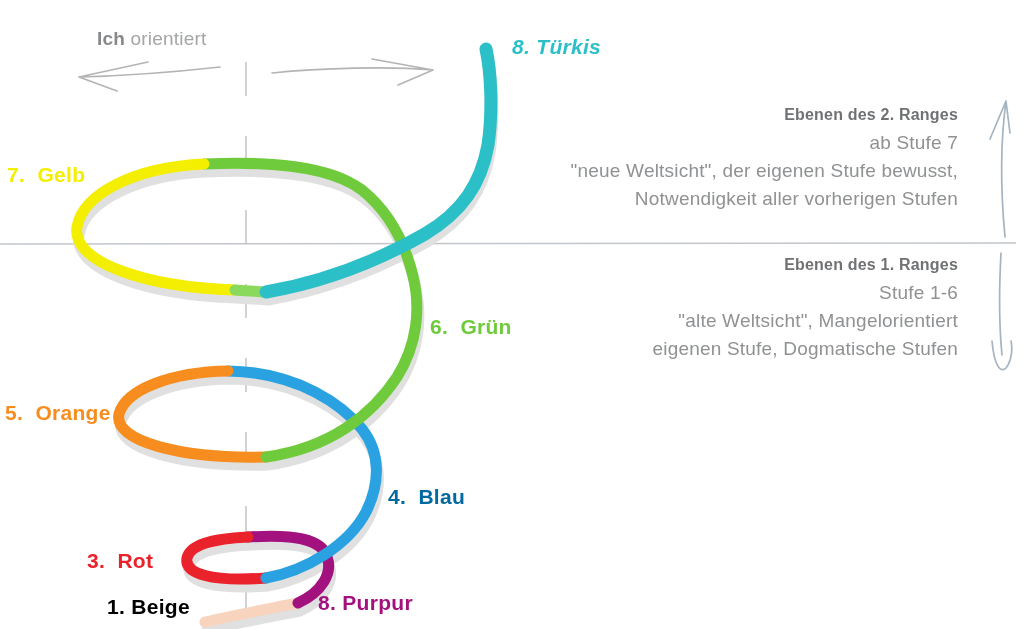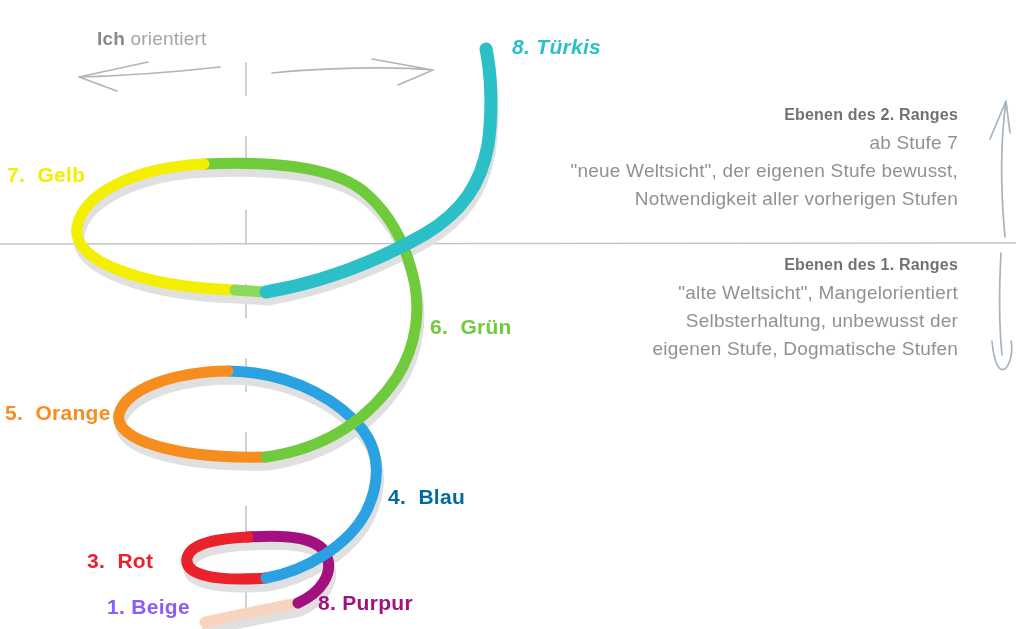--- a/index.html
+++ b/index.html
@@ -53,36 +53,36 @@
       <path d="M 266,442 C 330,433 372,400 397,362 C 417,330 421,294 413,261 C 404,224 388,196 362,175 C 330,151 272,146 204,149" stroke="#6FCB3C"></path>
       <path d="M 204,149 C 136,152 83,178 77,212 C 71,247 145,272 235,275" stroke="#F4EE00"></path>
       <path d="M 235,275 C 245,276 256,276 266,277" stroke="#8BD95C"></path>
       <path d="M 266,277 C 330,266 381,244 425,219 C 462,197 481,169 488,130 C 493,96 491,57 486,34" stroke-width="13" stroke="#2BBFC8"></path>
     </g>
   </svg>
 
   <div class="abs top-label" style="left:97px;top:13px;"><b>Ich</b><span> orientiert</span></div>
 
 
-  <div class="abs stage-label" style="left: 107px; top: 580px; color: #8b5cf6;">1. Beige</div>
+  <div class="abs stage-label" style="left: 107px; top: 580px; color: #000000;">1. Beige</div>
   <div class="abs stage-label" style="left: 318px; top: 576px; color: rgb(163, 17, 126);">8. Purpur</div>
   <div class="abs stage-label" style="left: 87px; top: 534px; color: rgb(233, 34, 43);">3.  Rot</div>
   <div class="abs stage-label" style="left: 388px; top: 470px; color: #0369a1;">4.  Blau</div>
   <div class="abs stage-label" style="left: 5px; top: 386px; color: rgb(246, 141, 30);">5.  Orange</div>
   <div class="abs stage-label" style="left: 430px; top: 300px; color: rgb(111, 203, 60);">6.  Grün</div>
   <div class="abs stage-label" style="left: 7px; top: 148px; color: rgb(244, 238, 0);">7.  Gelb</div>
   <div class="abs stage-label" style="left: 512px; top: 20px; color: rgb(43, 191, 200); font-style: italic;">8. Türkis</div>
 
   <div class="right-panel" style="top:86px;">
     <div class="panel-title">Ebenen des 2. Ranges</div>
     <div>ab Stufe 7</div>
     <div>"neue Weltsicht", der eigenen Stufe bewusst,</div>
     <div>Notwendigkeit aller vorherigen Stufen</div>
   </div>
 
   <div class="right-panel" style="top:236px;">
     <div class="panel-title">Ebenen des 1. Ranges</div>
+    <div>Stufe 1-6</div>
     <div>"alte Weltsicht", Mangelorientiert</div>
-    <div>Selbsterhaltung, unbewusst der</div>
     <div>eigenen Stufe, Dogmatische Stufen</div>
   </div>
 
 </div>
 
 </body></html>

